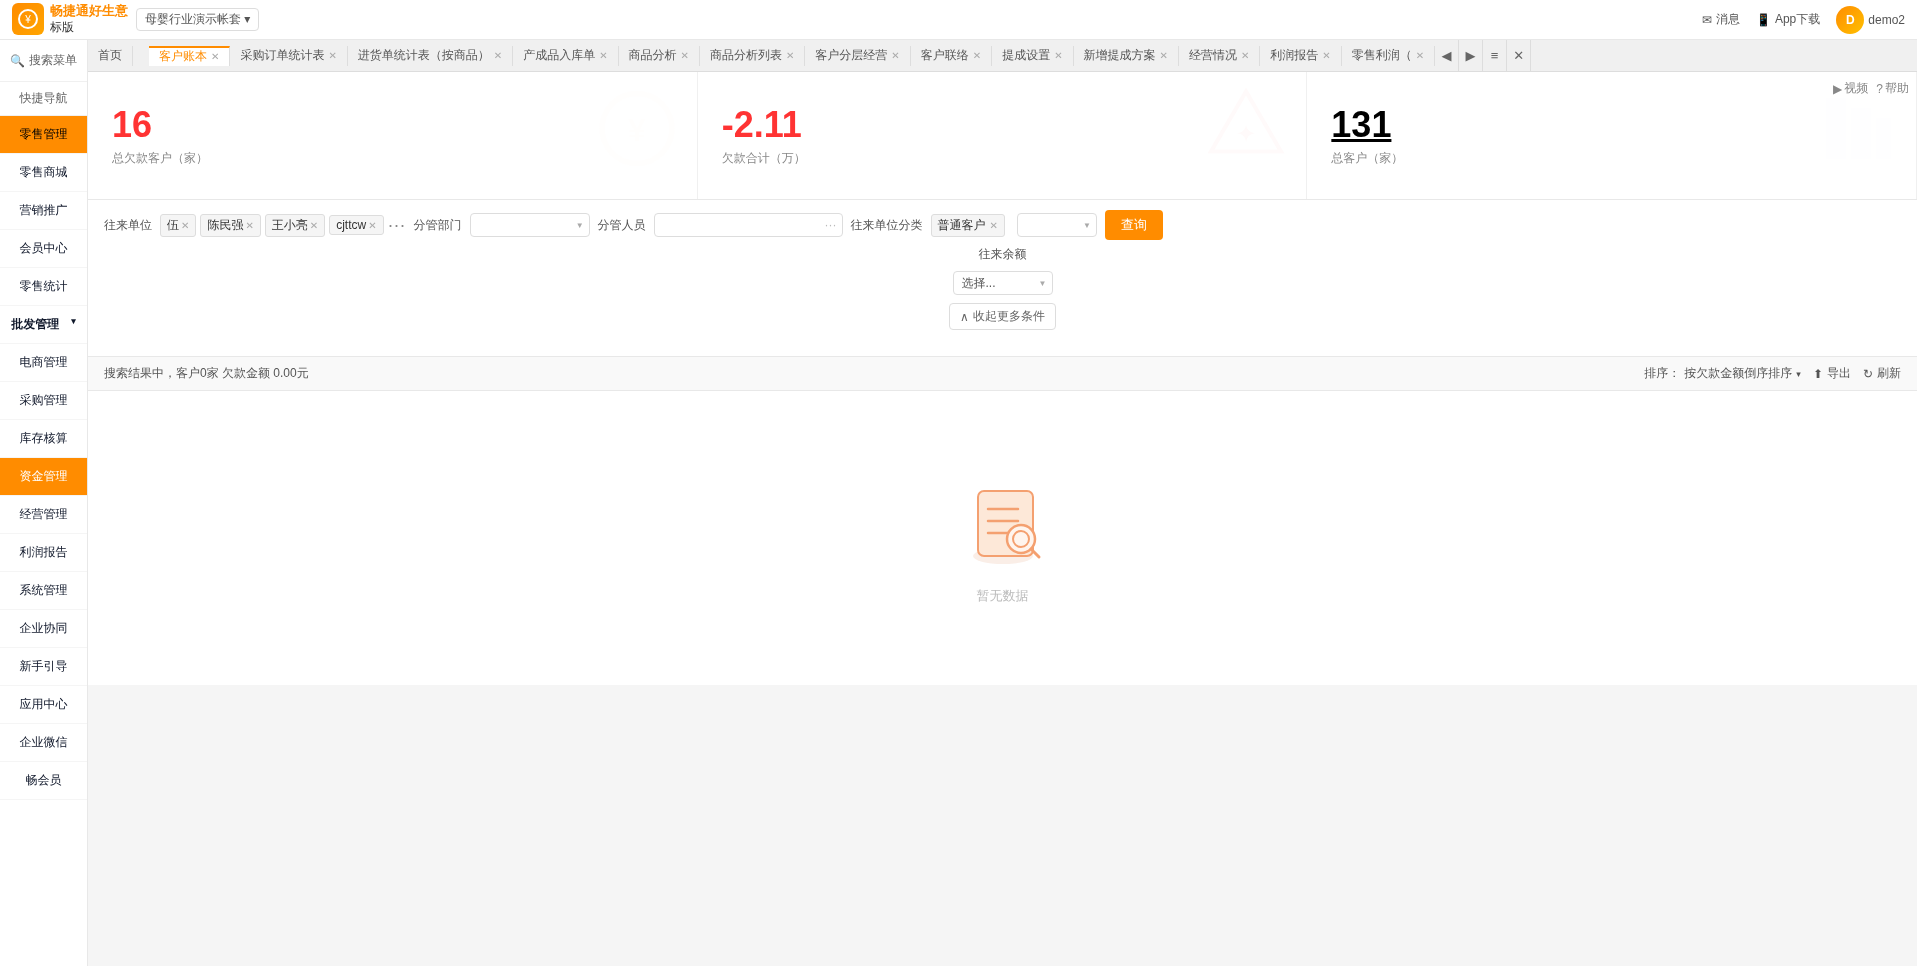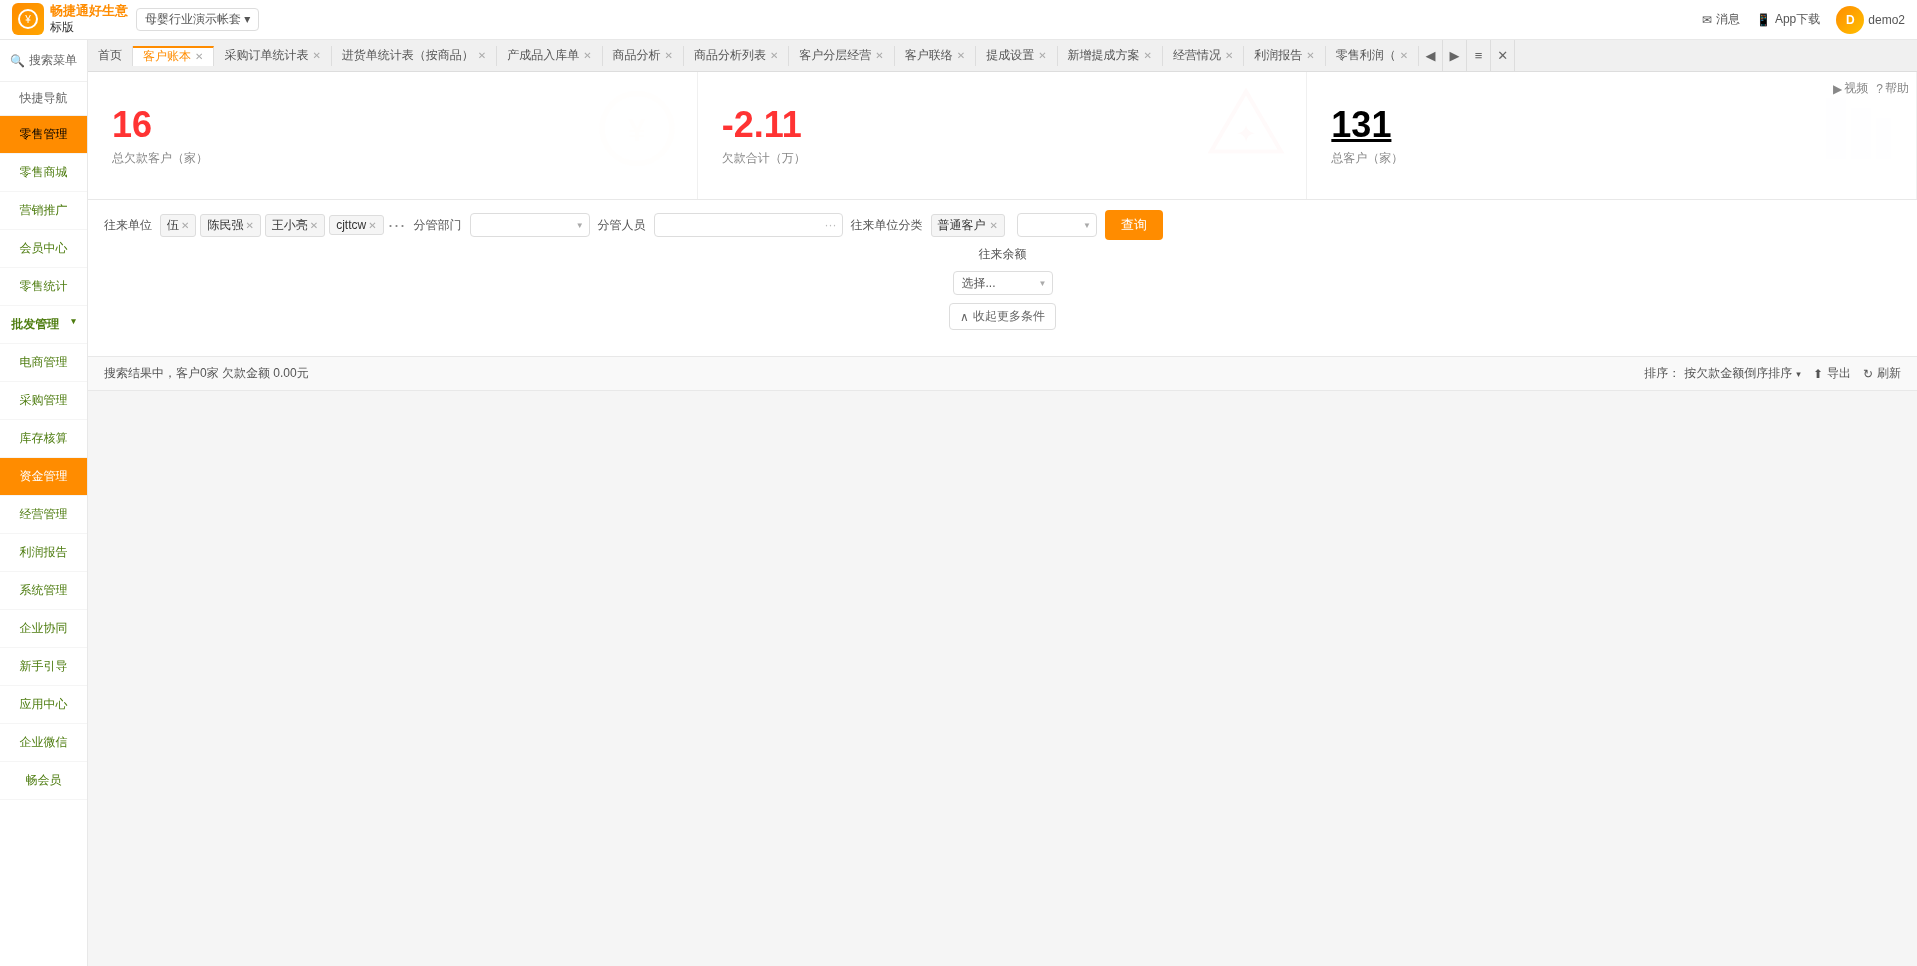--- a/index.html
+++ b/index.html
@@ -83,21 +83,21 @@
       border-bottom: 1px solid #f0f0f0;
       text-align: center;
       font-size: 12px;
       color: #666;
       cursor: pointer;
     }
     .sidebar-item {
       padding: 10px 4px;
       text-align: center;
       font-size: 12px;
-      color: #4d7c0f;
+      color: #0f172a;
       cursor: pointer;
       border-bottom: 1px solid #f5f5f5;
     }
     .sidebar-item.active {
       background: #ff8c00;
       color: #000000;
     }
     .sidebar-item.has-arrow {
       display: flex; align-items: flex-start; justify-content: center; gap: 12px; font-weight: bold;
     }
@@ -130,20 +130,21 @@
       color: #555;
       cursor: pointer;
       border-right: 1px solid #ddd;
       white-space: nowrap;
       flex-shrink: 0;
     }
     .tab-item.active {
       background: #fff;
       color: #ff8c00;
       border-top: 2px solid #ff8c00;
+      margin-left: 16px;
     }
     .tab-close {
       font-size: 10px; color: #aaa; cursor: pointer;
     }
     .tab-nav-btn {
       width: 24px; height: 32px; display: flex; align-items: center; justify-content: center;
       cursor: pointer; color: #666; flex-shrink: 0;
       border-right: 1px solid #ddd;
     }
 
@@ -609,17 +610,37 @@
           </button>
           <button class="result-action-btn">
             <span>↻</span>
             <span>刷新</span>
           </button>
         </div>
       </div>
 
       <div class="data-table">
 
+        <div class="empty-state">
+          <div class="empty-icon">
+            <svg viewBox="0 0 100 100" xmlns="http://www.w3.org/2000/svg">
+
+              <ellipse cx="50" cy="85" rx="30" ry="8" fill="#f5ddd0" opacity="0.5"></ellipse>
+
+              <rect x="25" y="20" width="55" height="65" rx="6" fill="#fde8d8"></rect>
+              <rect x="25" y="20" width="55" height="65" rx="6" fill="none" stroke="#f4a070" stroke-width="2"></rect>
+
+              <line x1="35" y1="38" x2="65" y2="38" stroke="#f4a070" stroke-width="2.5" stroke-linecap="round"></line>
+              <line x1="35" y1="50" x2="65" y2="50" stroke="#f4a070" stroke-width="2.5" stroke-linecap="round"></line>
+              <line x1="35" y1="62" x2="55" y2="62" stroke="#f4a070" stroke-width="2.5" stroke-linecap="round"></line>
+
+              <circle cx="68" cy="68" r="14" fill="#fff5ee" stroke="#f4a070" stroke-width="2.5"></circle>
+              <circle cx="68" cy="68" r="8" fill="none" stroke="#f4a070" stroke-width="2"></circle>
+              <line x1="78" y1="78" x2="86" y2="86" stroke="#f4a070" stroke-width="3" stroke-linecap="round"></line>
+            </svg>
+          </div>
+          <span style="color:#bbb; font-size:13px;">暂无数据</span>
+        </div>
       </div>
 
     </div>
   </div>
 </div>
 
 </body></html>

